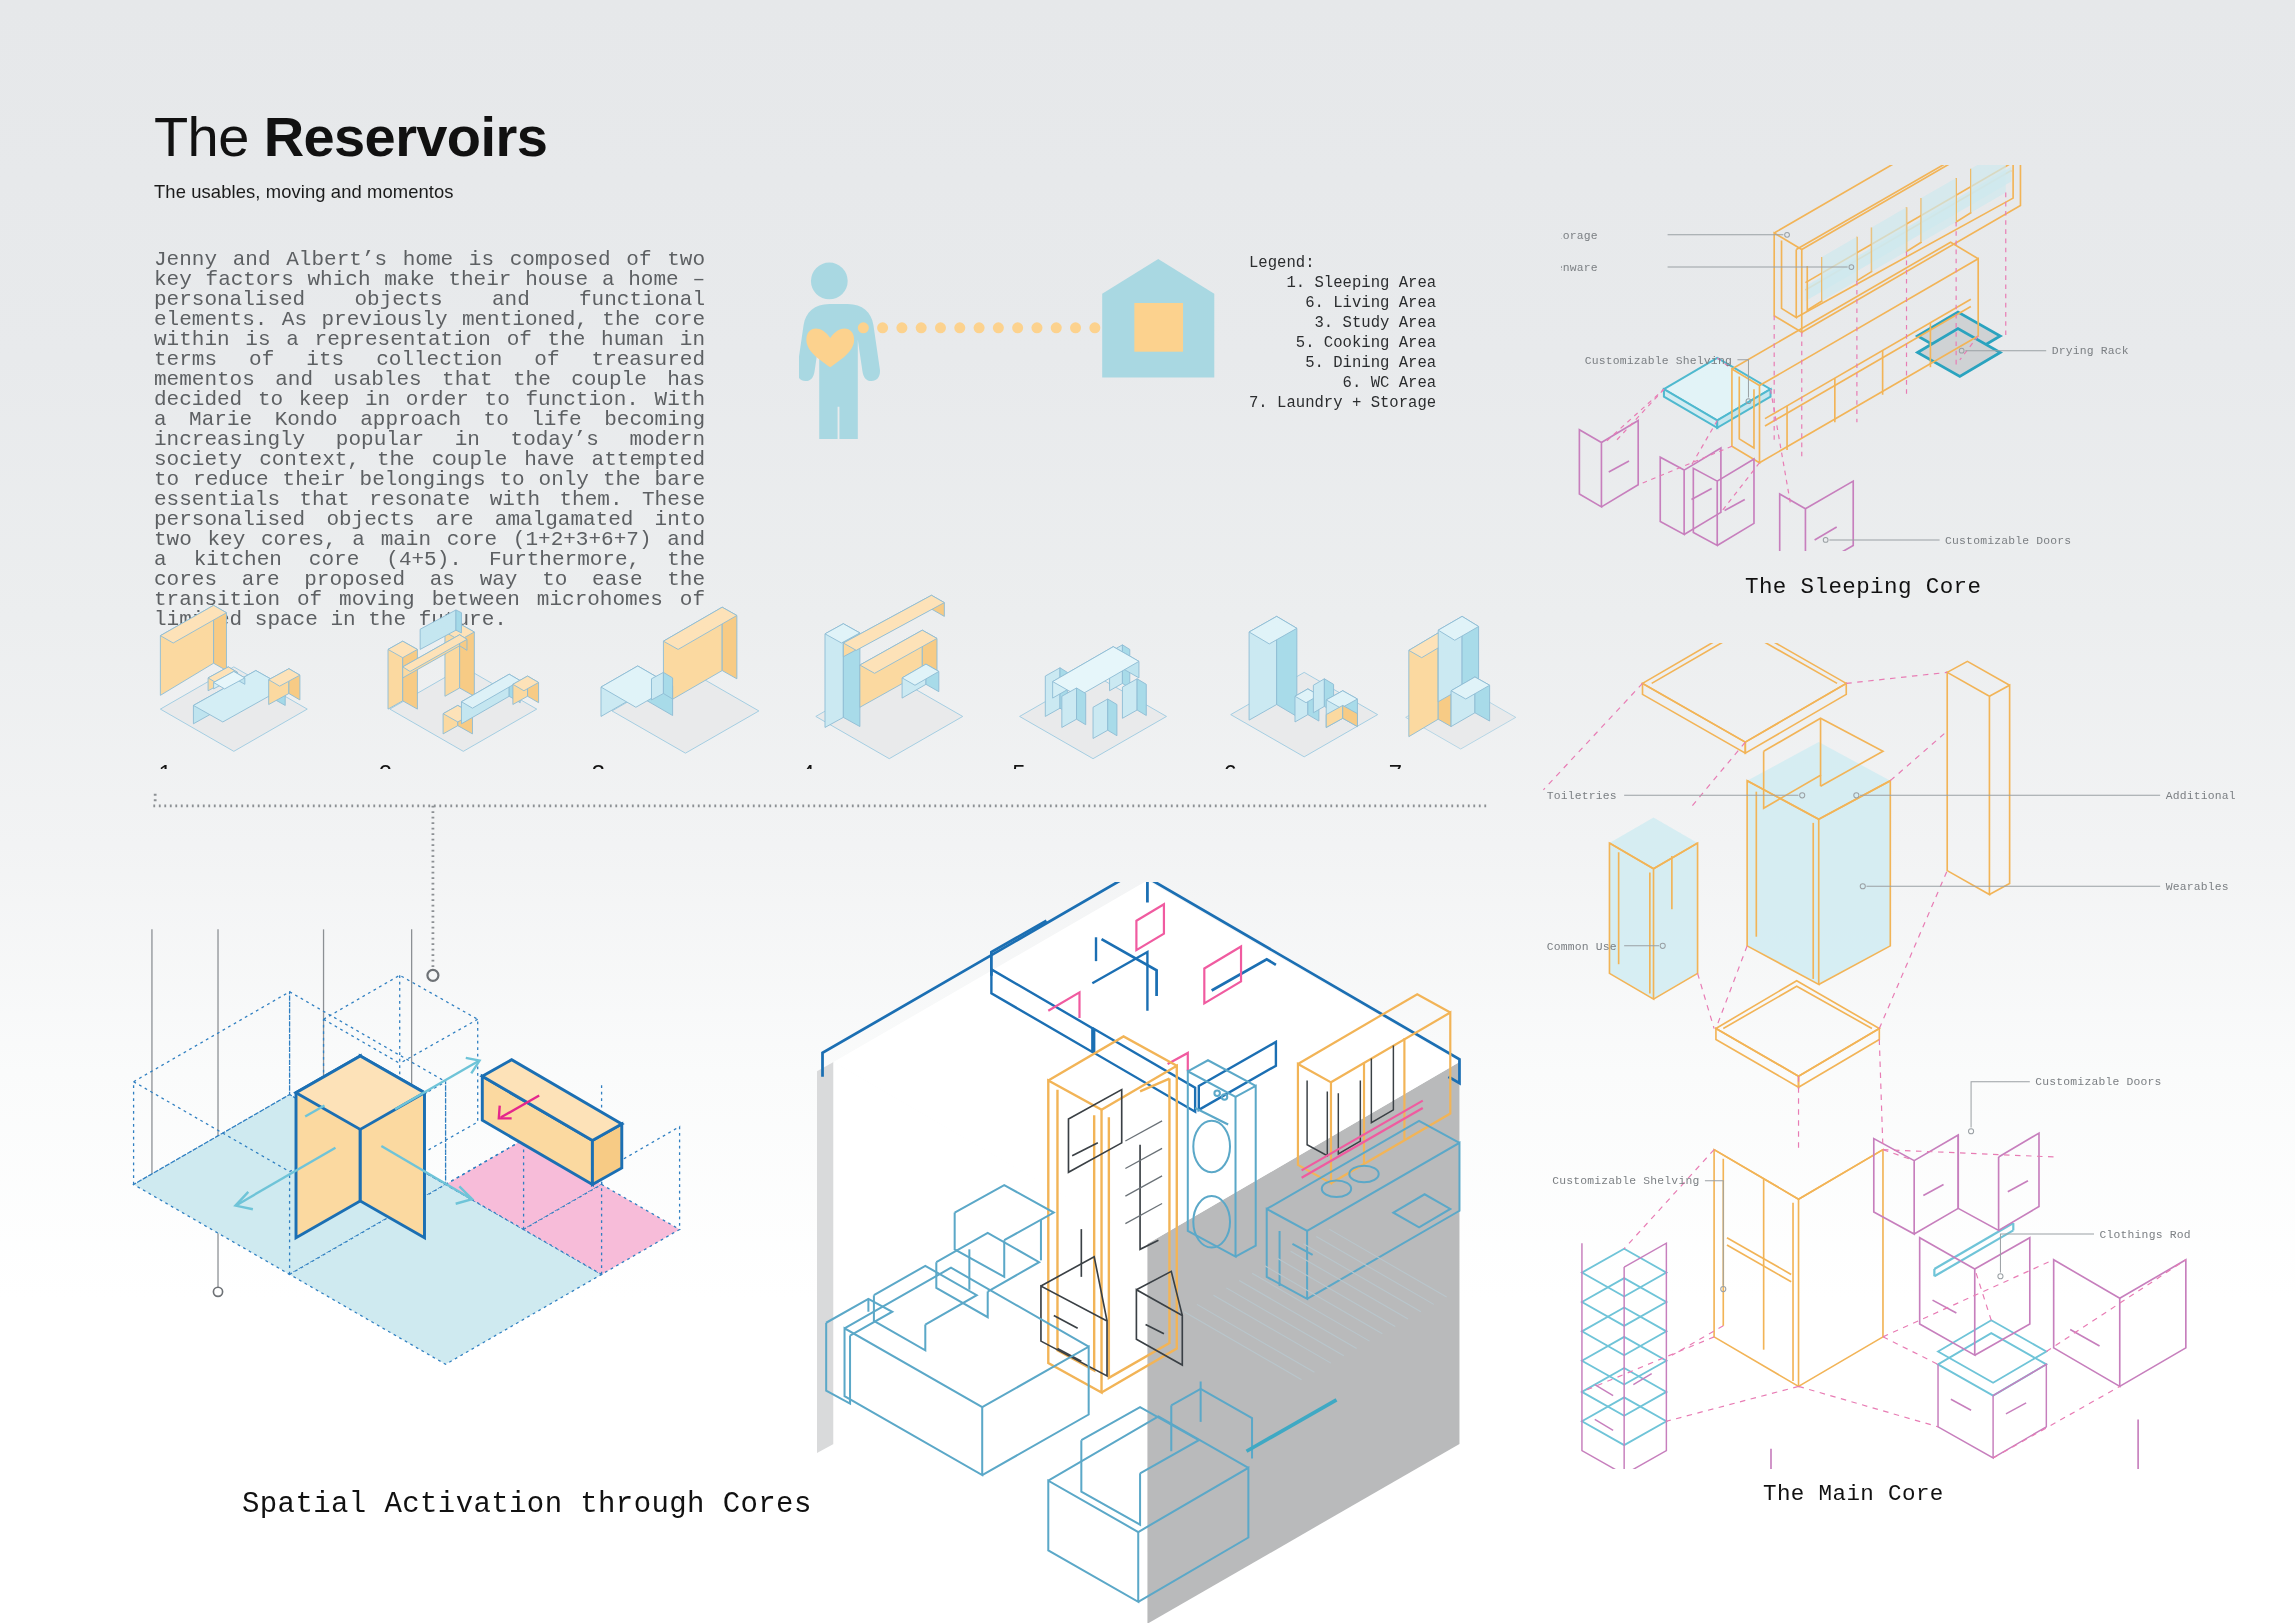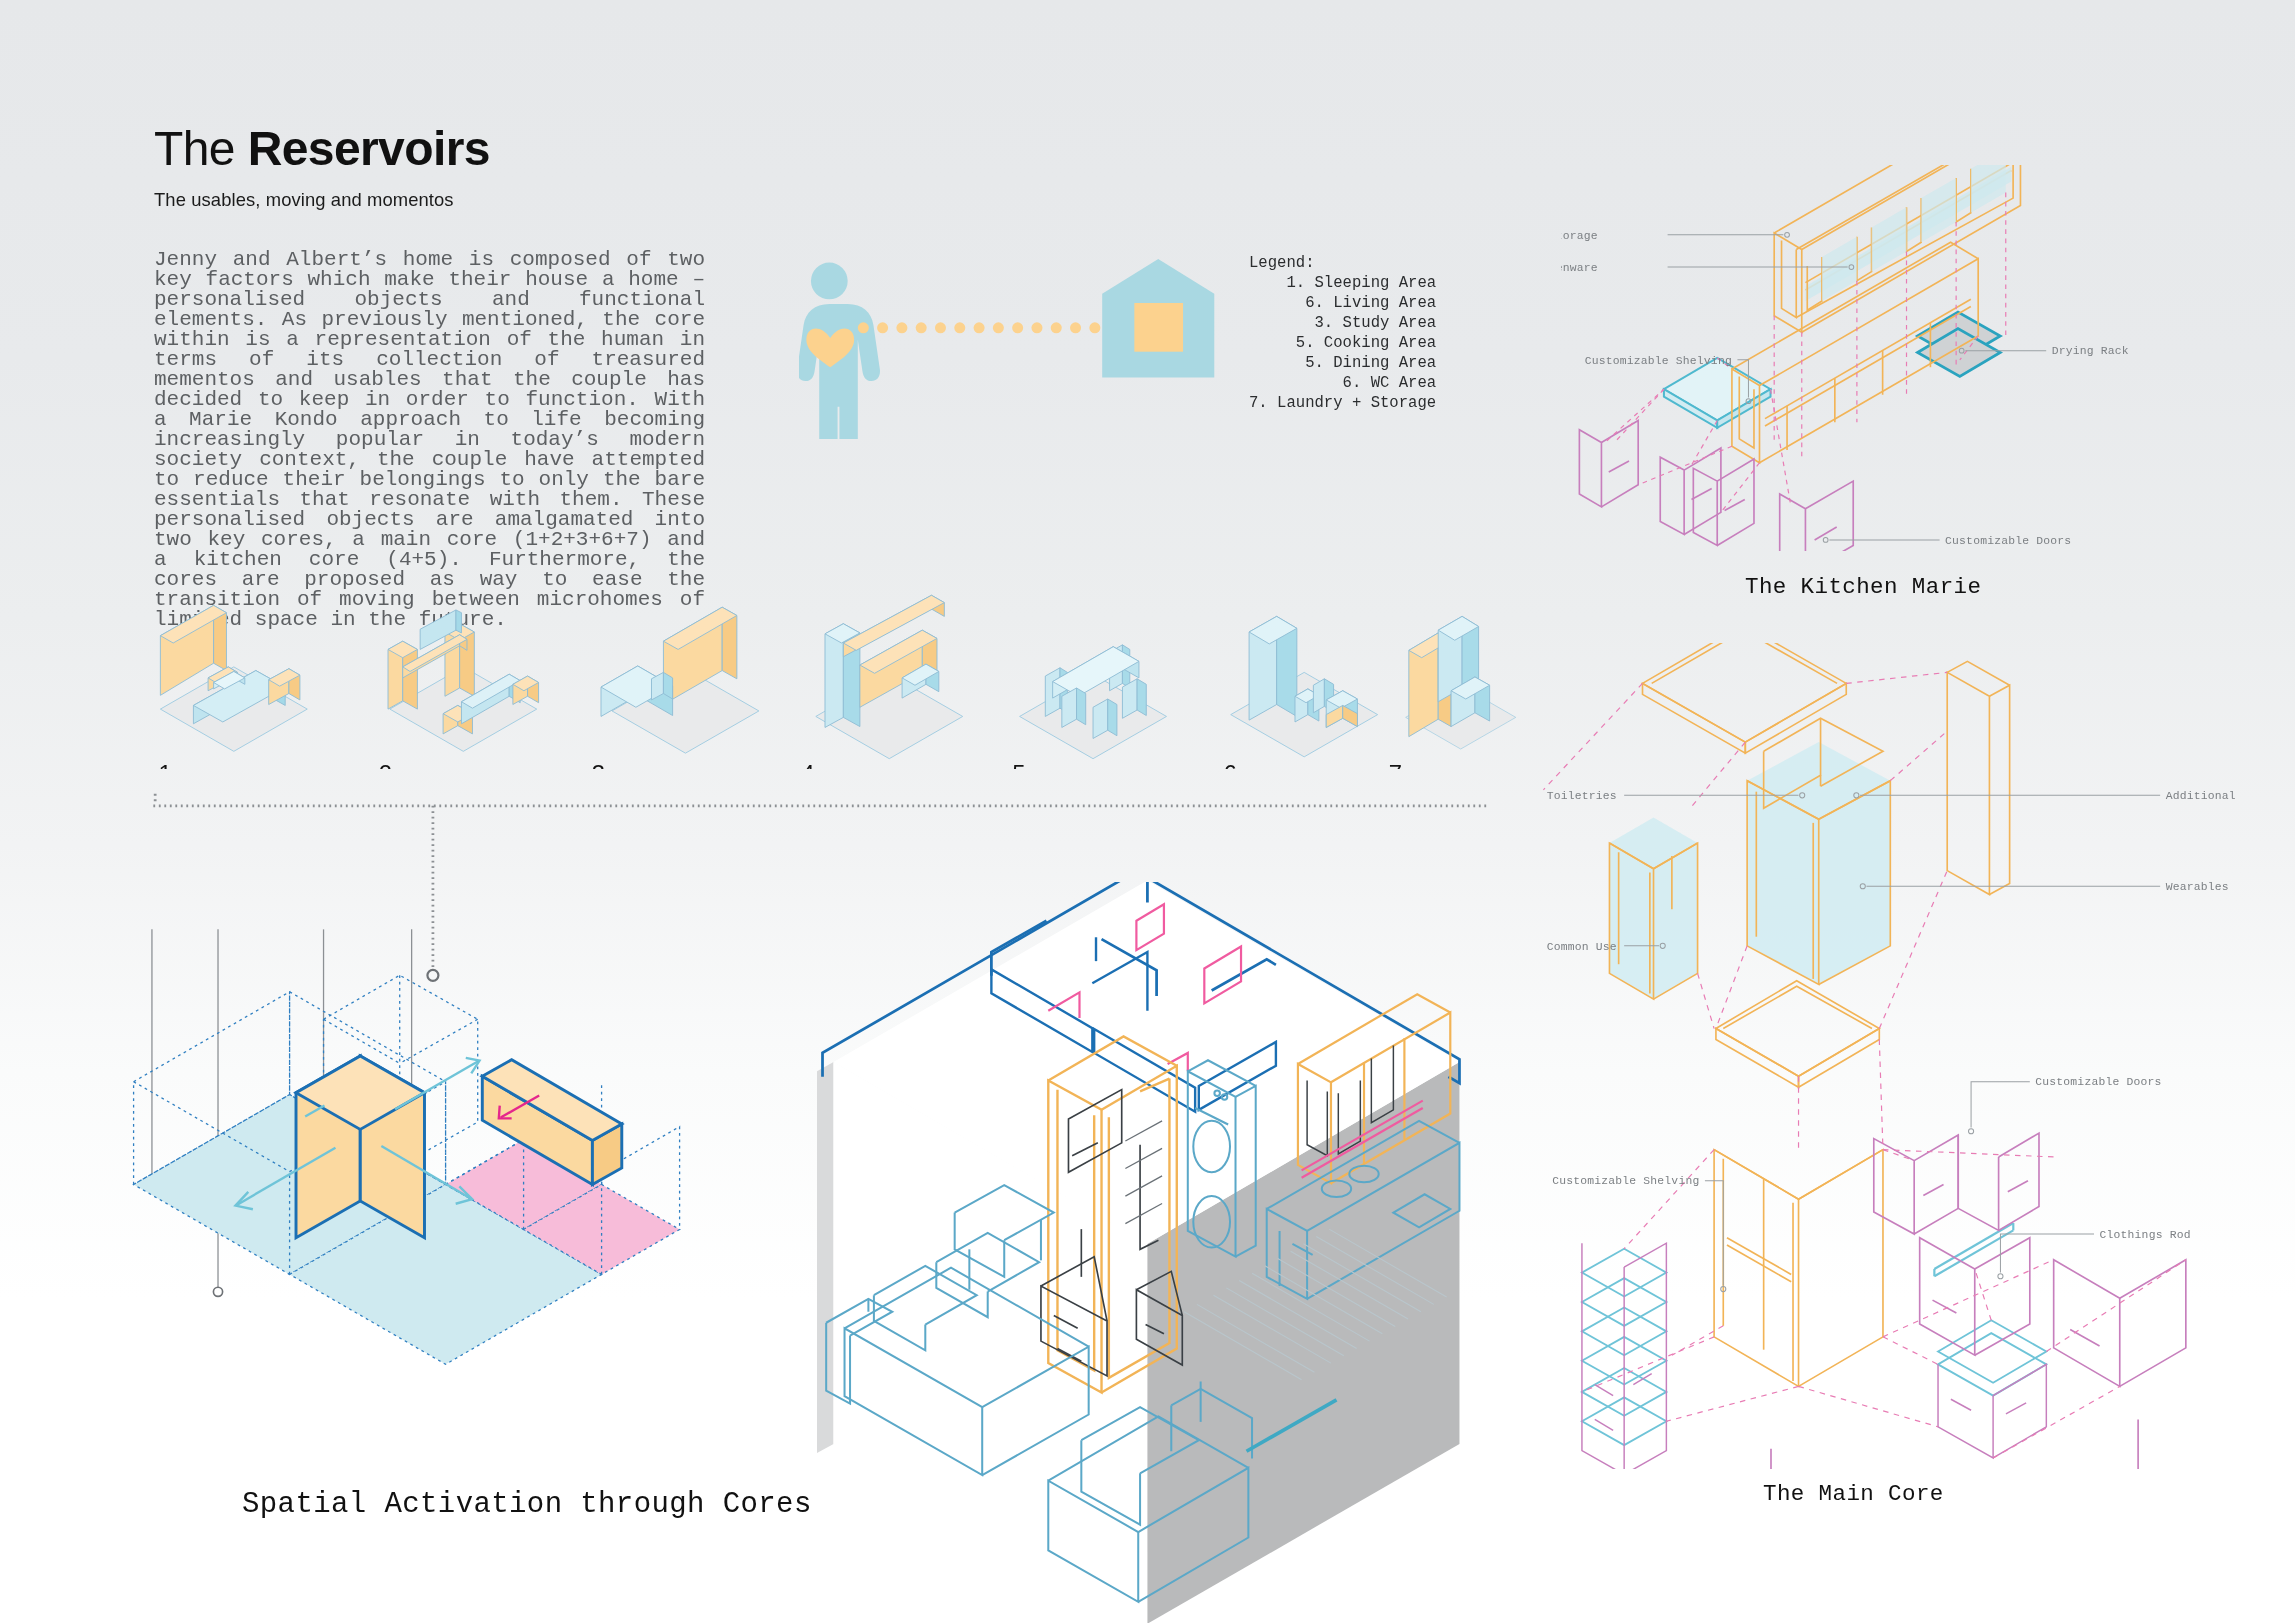--- a/index.html
+++ b/index.html
@@ -5,21 +5,21 @@
   html,body{margin:0;padding:0;}
   body{
     width:2296px;height:1624px;position:relative;overflow:hidden;
     font-family:"Liberation Sans",sans-serif;
     background:linear-gradient(180deg,#e6e8ea 0%,#e8eaec 22%,#eceeef 38%,#f2f3f4 52%,#fafbfb 66%,#ffffff 80%,#ffffff 100%);
   }
   .board{position:absolute;inset:0;}
 
   
   #header{position:absolute;left:154px;top:108px;}
-  #title{font-size:48px;letter-spacing:-0.6px;color:#111;line-height:1.05;margin-top:16px;}
+  #title{font-size:56px;letter-spacing:-0.6px;color:#111;line-height:1.05;}
   #title .light{font-weight:400;}
   #title .bold{font-weight:700;}
   #subtitle{margin-top:14.7px;font-size:18.4px;color:#1b1b1b;font-weight:400;letter-spacing:0.1px;}
 
   
   #bodytext{
     position:absolute;left:154px;top:250px;width:551px;
     font-family:"Liberation Mono","DejaVu Sans Mono",monospace;
     font-size:21px;line-height:20px;color:#5d6063;
     text-align:justify;text-justify:inter-word;
@@ -615,21 +615,21 @@
         <circle class="anno-dot" cx="436" cy="202" r="2.6"></circle>
         <text class="anno" x="534" y="206">Drying Rack</text>
       </g>
       <g>
         <line class="anno-line" x1="292" y1="408" x2="412" y2="408"></line>
         <circle class="anno-dot" cx="288" cy="408" r="2.6"></circle>
         <text class="anno" x="418" y="412">Customizable Doors</text>
       </g>
     </g>
   </svg>
-  <div id="kitchen-caption">The Kitchen Marie</div>
+  <div id="kitchen-caption">The Sleeping Core</div>
 
   <svg id="maincore" viewBox="0 0 800 900">
 
     <path d="M212 72 L380 -10 L380 86 L212 168 Z" fill="#d6eef3" opacity="0"></path>
     <path d="M222 150 L300 108 L378 150 L378 330 L300 372 L222 330 Z" fill="#d3ecf2" opacity="0.9"></path>
     <path d="M72 218 L120 190 L168 218 L168 360 L120 388 L72 360 Z" fill="#d3ecf2" opacity="0.9"></path>
 
     <g stroke="#f2b457" stroke-width="1.8" fill="none">
       <path d="M108 44 L218 -20 L330 44 L220 108 Z"></path>
       <path d="M108 44 L108 56 L220 120 L220 108 Z"></path>

